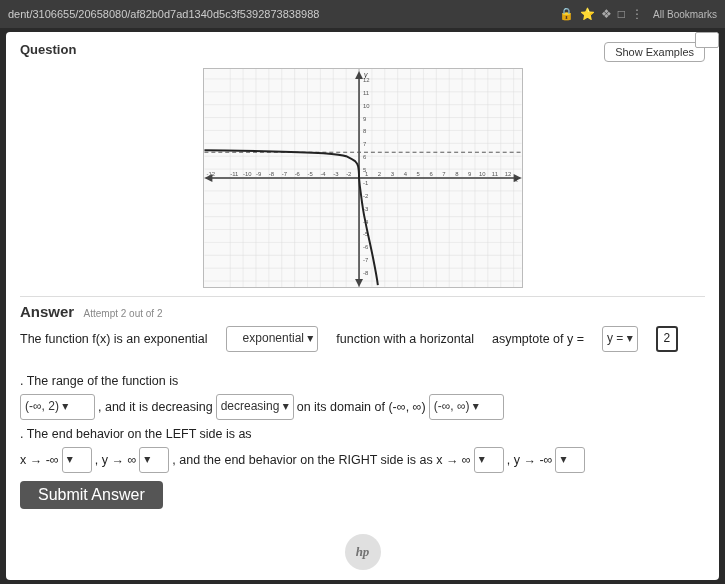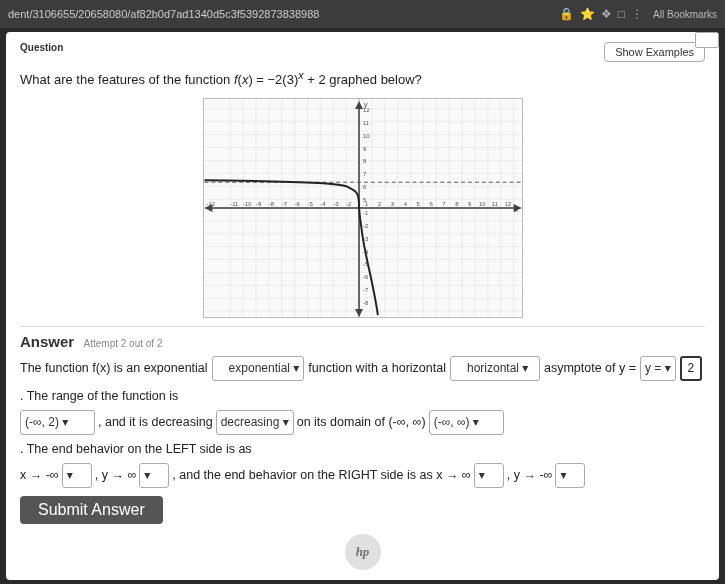--- a/index.html
+++ b/index.html
@@ -40,21 +40,21 @@
       overflow: hidden;
       position: relative;
     }
     .top-bar {
       display: flex;
       justify-content: space-between;
       align-items: flex-start;
       margin-bottom: 6px;
     }
     .question-label {
-      font-size: 10px;
+      font-size: 13px;
       font-weight: bold;
       color: #333;
     }
     .show-examples-btn {
       background: #fff;
       border: 1px solid #aaa;
       border-radius: 4px;
       padding: 3px 10px;
       font-size: 11px;
       cursor: pointer;
@@ -122,21 +122,21 @@
       padding-left: 16px;
     }
     .inline-select-med {
       min-width: 75px;
     }
     .answer-row {
       margin-bottom: 2px;
       display: flex;
       align-items: center;
       flex-wrap: wrap;
-      gap: 4px;
+      gap: 18px;
     }
     .answer-row2 {
       display: flex;
       align-items: center;
       flex-wrap: wrap;
       gap: 3px;
       margin-bottom: 2px;
     }
     .answer-row3 {
       display: flex;
@@ -208,23 +208,20 @@
     <span style="font-size:10px; color:#bbb; margin-left:4px;">All Bookmarks</span>
   </div>
 </div>
 
 <div class="main-content">
   <div class="top-bar">
     <span class="question-label">Question</span>
     <button class="show-examples-btn">Show Examples</button>
   </div>
 
-  <div class="question-text">
-    What are the features of the function <i>f</i>(<i>x</i>) = −2(3)<sup><i>x</i></sup> + 2 graphed below?
-  </div>
 
   <div class="graph-area">
     <div class="graph-container">
       <svg class="graph-svg" viewBox="0 0 320 220">
 
         <line x1="26" y1="0" x2="26" y2="220" stroke="#ddd" stroke-width="0.5"></line>
         <line x1="39" y1="0" x2="39" y2="220" stroke="#ddd" stroke-width="0.5"></line>
         <line x1="52" y1="0" x2="52" y2="220" stroke="#ddd" stroke-width="0.5"></line>
         <line x1="65" y1="0" x2="65" y2="220" stroke="#ddd" stroke-width="0.5"></line>
         <line x1="78" y1="0" x2="78" y2="220" stroke="#ddd" stroke-width="0.5"></line>
@@ -343,21 +340,20 @@
       <span>Answer</span>
       <small>Attempt 2 out of 2</small>
       <span class="answer-box"></span>
     </div>
 
     <div class="answer-text">
       <div class="answer-row">
         <span>The function f(x) is an exponential</span>
         <span class="inline-select inline-select-wide">exponential ▾</span>
         <span>function with a horizontal</span>
-        <span class="inline-select inline-select-wide">horizontal ▾</span>
         <span>asymptote of y =</span>
         <span class="inline-select">y = ▾</span>
         <span class="highlight-box">2</span>
         <span>. The range of the function is</span>
       </div>
       <div class="answer-row2">
         <span class="inline-select inline-select-med">(-∞, 2) ▾</span>
         <span>, and it is decreasing</span>
         <span class="inline-select inline-select-med">decreasing ▾</span>
         <span>on its domain of (-∞, ∞)</span>

